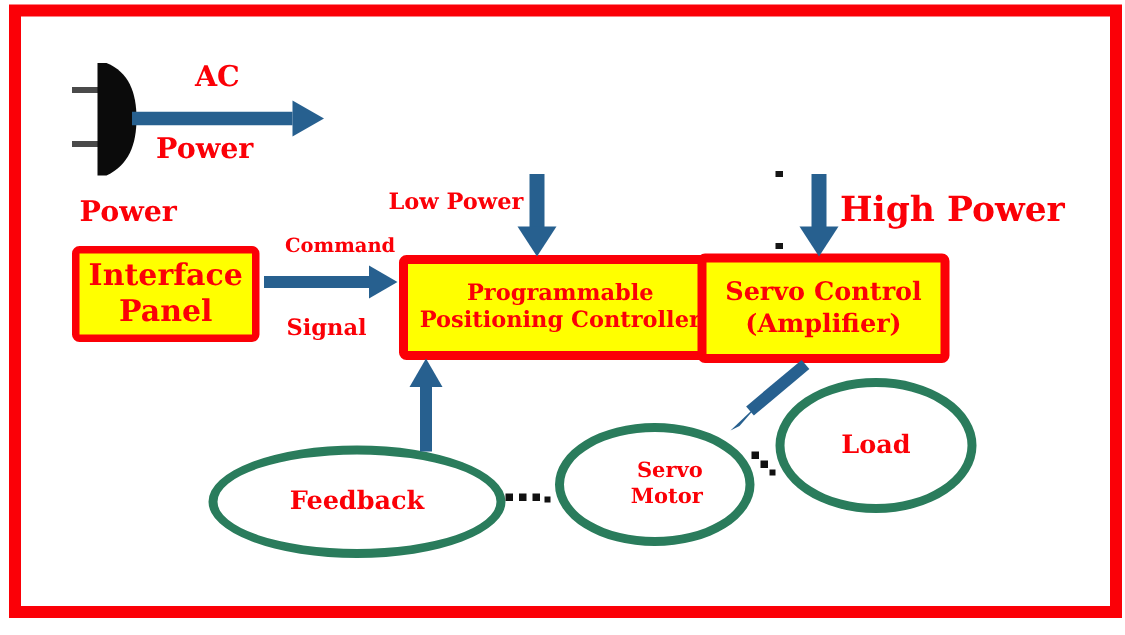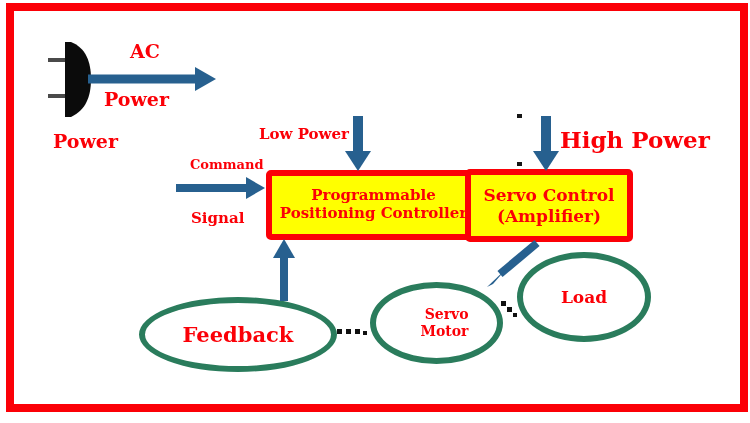--- a/index.html
+++ b/index.html
@@ -28,21 +28,21 @@
   }
   #dc-box        { left:215px; top:41px;  width:382px; height:75px; font-size:40px; border-width:7px; }
   #interface-box { left:48px;  top:164px; width:125px; height:64px; font-size:20px; border-width:5px; }
   #ppc-box       { left:266px; top:170px; width:215px; height:70px; font-size:15px; }
   #servo-box     { left:465px; top:169px; width:168px; height:73px; font-size:17px; }
   .ellipse {
     position:absolute; background:#ffffff; border:6px solid var(--ellipse-green);
     border-radius:50%; display:flex; align-items:center; justify-content:center;
     text-align:right; color:var(--text-red); font-weight:bold; z-index:10; line-height:1.2;
   }
-  #feedback-ellipse    { left:139px; top:297px; width:198px; height:75px; font-size:21px; }
+  #feedback-ellipse    { left:139px; top:297px; width:198px; height:75px; font-size:17px; }
   #servo-motor-ellipse { left:370px; top:282px; width:133px; height:82px; font-size:14px; }
   #load-ellipse        { left:517px; top:252px; width:134px; height:90px; font-size:17px; }
   #servo-motor-ellipse .wrap { max-width:64px; }
   .lbl {
     position:absolute; color:var(--text-red); font-weight:bold; z-index:25; white-space:nowrap;
   }
   #lbl-ac         { left:130px; top:40px;  font-size:19px; }
   #lbl-ac-power   { left:104px; top:88px;  font-size:19px; }
   #lbl-power      { left:53px;  top:130px; font-size:19px; }
   #lbl-low-power  { left:215px; top:125px; font-size:15px;margin-left:44px; }
@@ -64,20 +64,23 @@
   .plug-prong { fill:#4a4a4a; }
   .stray { fill:#161616; }
 </style>
 </head>
 <body>
 
 <div id="canvas">
 
   <div class="frame"></div>
 
+  <div class="box" id="interface-box">
+    <span class="wrap">Interface Panel</span>
+  </div>
   <div class="box" id="ppc-box">
     <span class="wrap">Programmable Positioning Controller</span>
   </div>
   <div class="box" id="servo-box">
     <span class="wrap">Servo Control (Amplifier)</span>
   </div>
 
   <div class="ellipse" id="feedback-ellipse">
     <span class="wrap">Feedback</span>
   </div>

